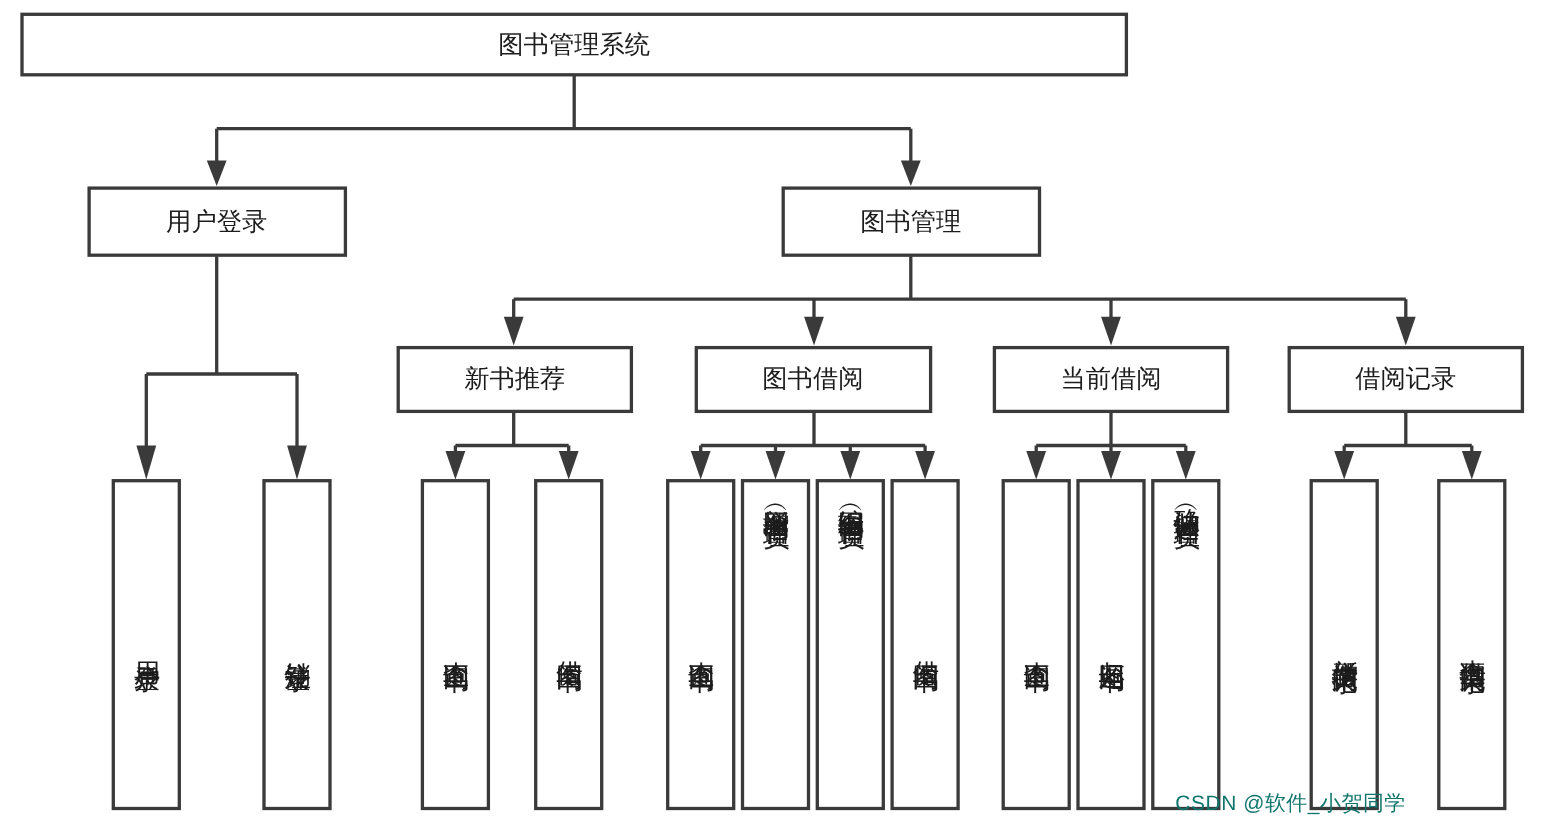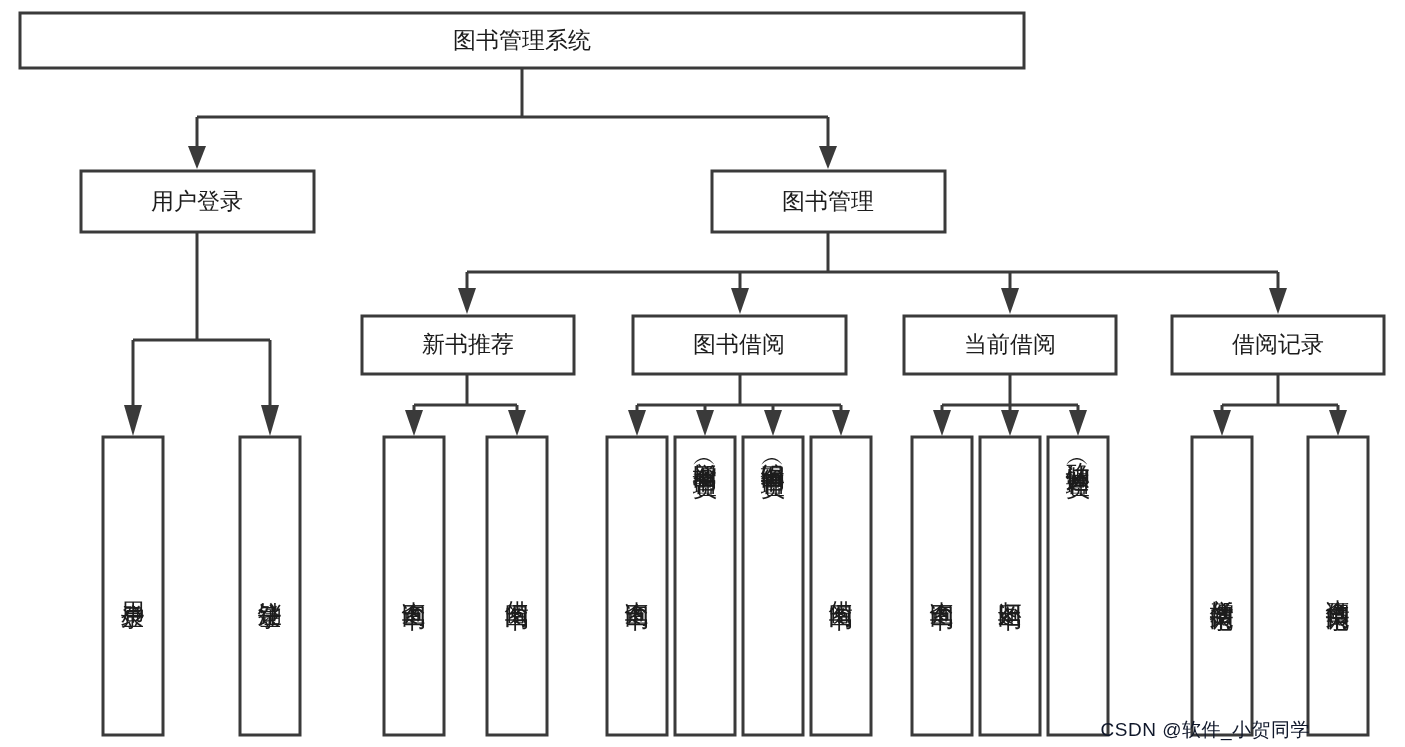--- a/index.html
+++ b/index.html
@@ -11,21 +11,20 @@
     width: 1405px;
     height: 747px;
     font-family: "Liberation Sans", "DejaVu Sans", sans-serif;
     overflow: hidden;
   }
   #diagram-root {
     position: relative;
     width: 1286px;
     height: 747px;
     background: #ffffff;
-    padding-left: 32px;
   }
   svg.diagram-canvas {
     position: absolute;
     top: 0;
     left: 0;
     width: 1405px;
     height: 747px;
   }
   .node-box {
     fill: #ffffff;
@@ -63,21 +62,21 @@
     justify-content: flex-start;
     white-space: nowrap;
     pointer-events: none;
   }
   .watermark {
     position: absolute;
     right: 8px;
     bottom: 4px;
     font-family: "Liberation Sans", "DejaVu Sans", sans-serif;
     font-size: 19px;
-    color: #0f172a;
+    color: #0f766e;
     letter-spacing: 0.5px;
     white-space: nowrap;
   }
 </style>
 </head>
 <body>
 
 <div id="diagram-root">
 
   <svg class="diagram-canvas" viewBox="0 0 1405 747" xmlns="http://www.w3.org/2000/svg">

